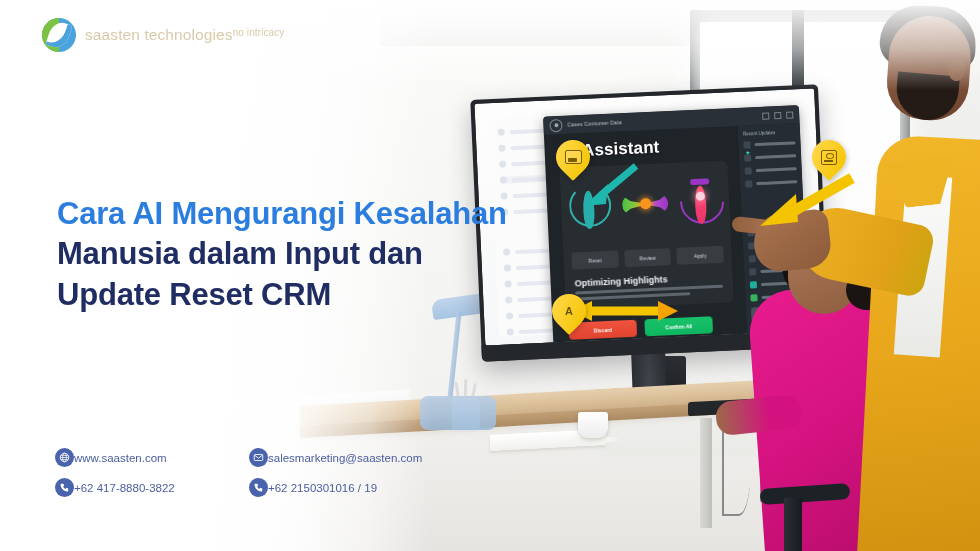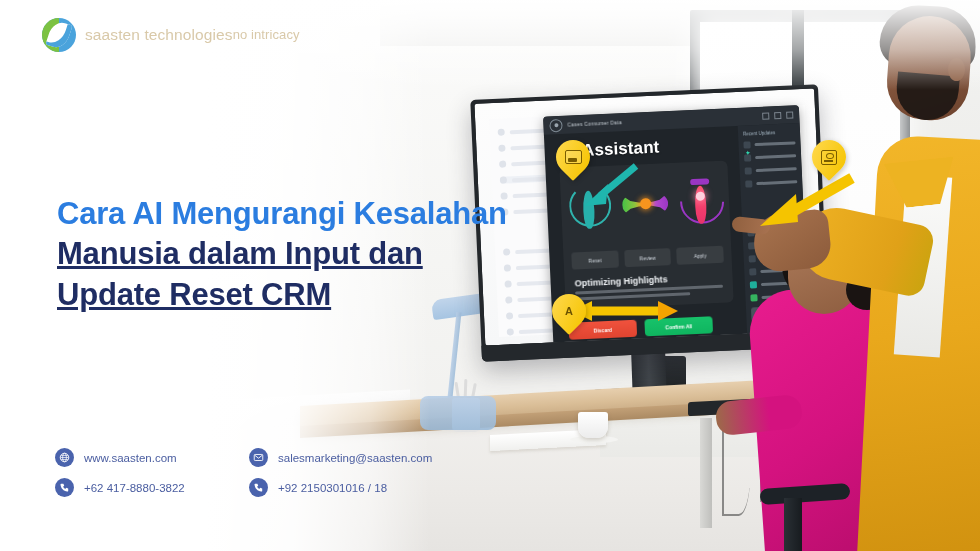--- a/index.html
+++ b/index.html
@@ -497,38 +497,38 @@
     background: #ffffff;
     border-radius: 60% 10% 60% 10%;
     transform: rotate(18deg);
     box-shadow: inset -6px -4px 0 -1px #4aa3dc;
   }
   .logo-txt { display: flex; line-height: 1.04; }
   .logo-name {
     font-size: 15.5px; color: #d9c9a9; letter-spacing: .1px;
   }
   .logo-tag {
-    font-size: 13px; color: #d9c9a9; letter-spacing: .1px; margin-top: 1px;
+    font-size: 10px; color: #d9c9a9; letter-spacing: .1px; margin-top: 1px;
   }
 
   .headline {
     position: absolute; left: 57px; top: 194px; width: 520px;
     font-size: 31px; font-weight: bold; line-height: 1.30;
     letter-spacing: -0.2px;
   }
   .hl-1 { color: #2b7de0; display: block; }
-  .hl-2, .hl-3 { color: #1f2d63; display: block; text-decoration: underline; }
+  .hl-2, .hl-3 { color: #1f2d63; display: block; }
 
   .contacts {
     position: absolute; left: 55px; top: 448px;
     display: grid; grid-template-columns: 168px auto;
     row-gap: 11px; column-gap: 26px;
   }
   .contact {
-    display: flex; align-items: center; gap: 10px;
+    display: flex; align-items: center; 
   }
   .c-ico {
     width: 19px; height: 19px; border-radius: 50%;
     background: #4a63ad; flex: none;
     display: flex; align-items: center; justify-content: center;
     color: #ffffff;
   }
   .c-ico svg { display: block; }
   .c-txt { font-size: 11.5px; color: #4a5da0; white-space: nowrap; }
 
@@ -837,17 +837,17 @@
       </span>
       <span class="c-txt">+62 417-8880-3822</span>
     </div>
 
     <div class="contact">
       <span class="c-ico">
         <svg width="11" height="11" viewBox="0 0 16 16">
           <path d="M3.4 2.6 h3 l1.2 3 -1.7 1.2 a7.6 7.6 0 0 0 3.3 3.3 l1.2 -1.7 3 1.2 v3 a1.2 1.2 0 0 1 -1.4 1.2 C6.6 13.2 2.8 9.4 2.2 4 A1.2 1.2 0 0 1 3.4 2.6 z" fill="#ffffff"></path>
         </svg>
       </span>
-      <span class="c-txt">+92 2150301016 / 18</span>
+      <span class="c-txt">+62 2150301016 / 19</span>
     </div>
   </div>
 
 </div>
 
 </body></html>

